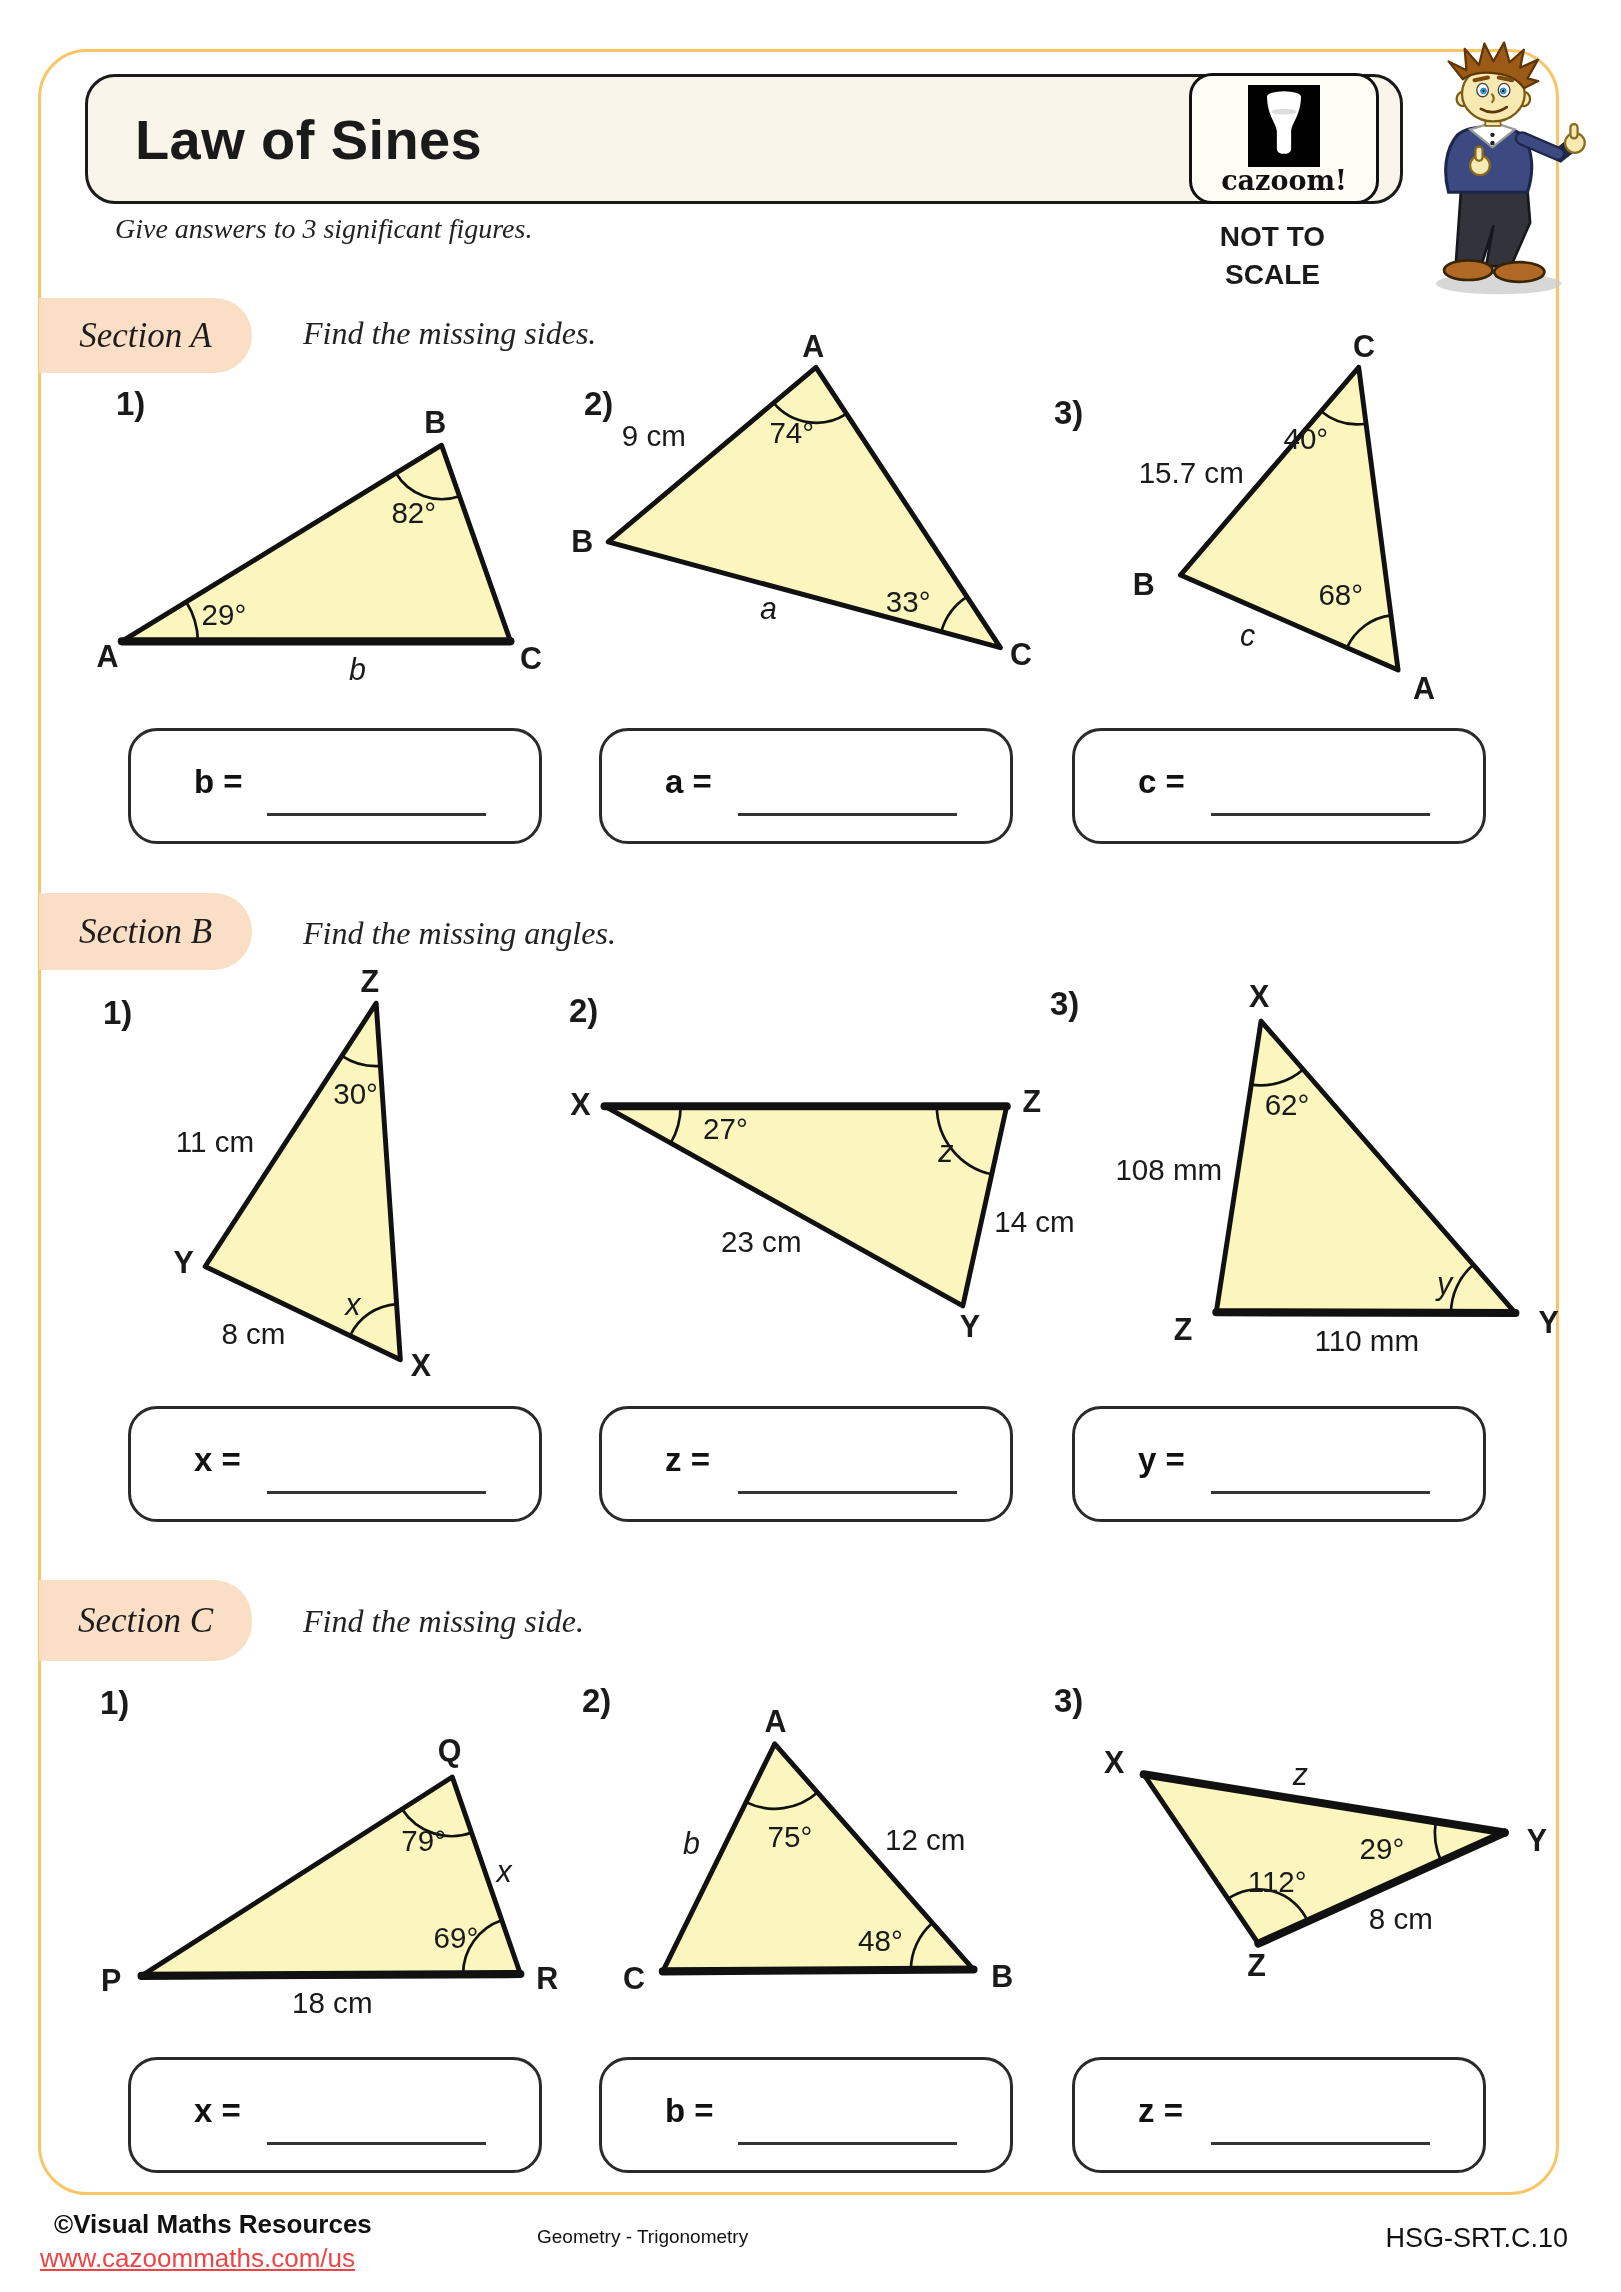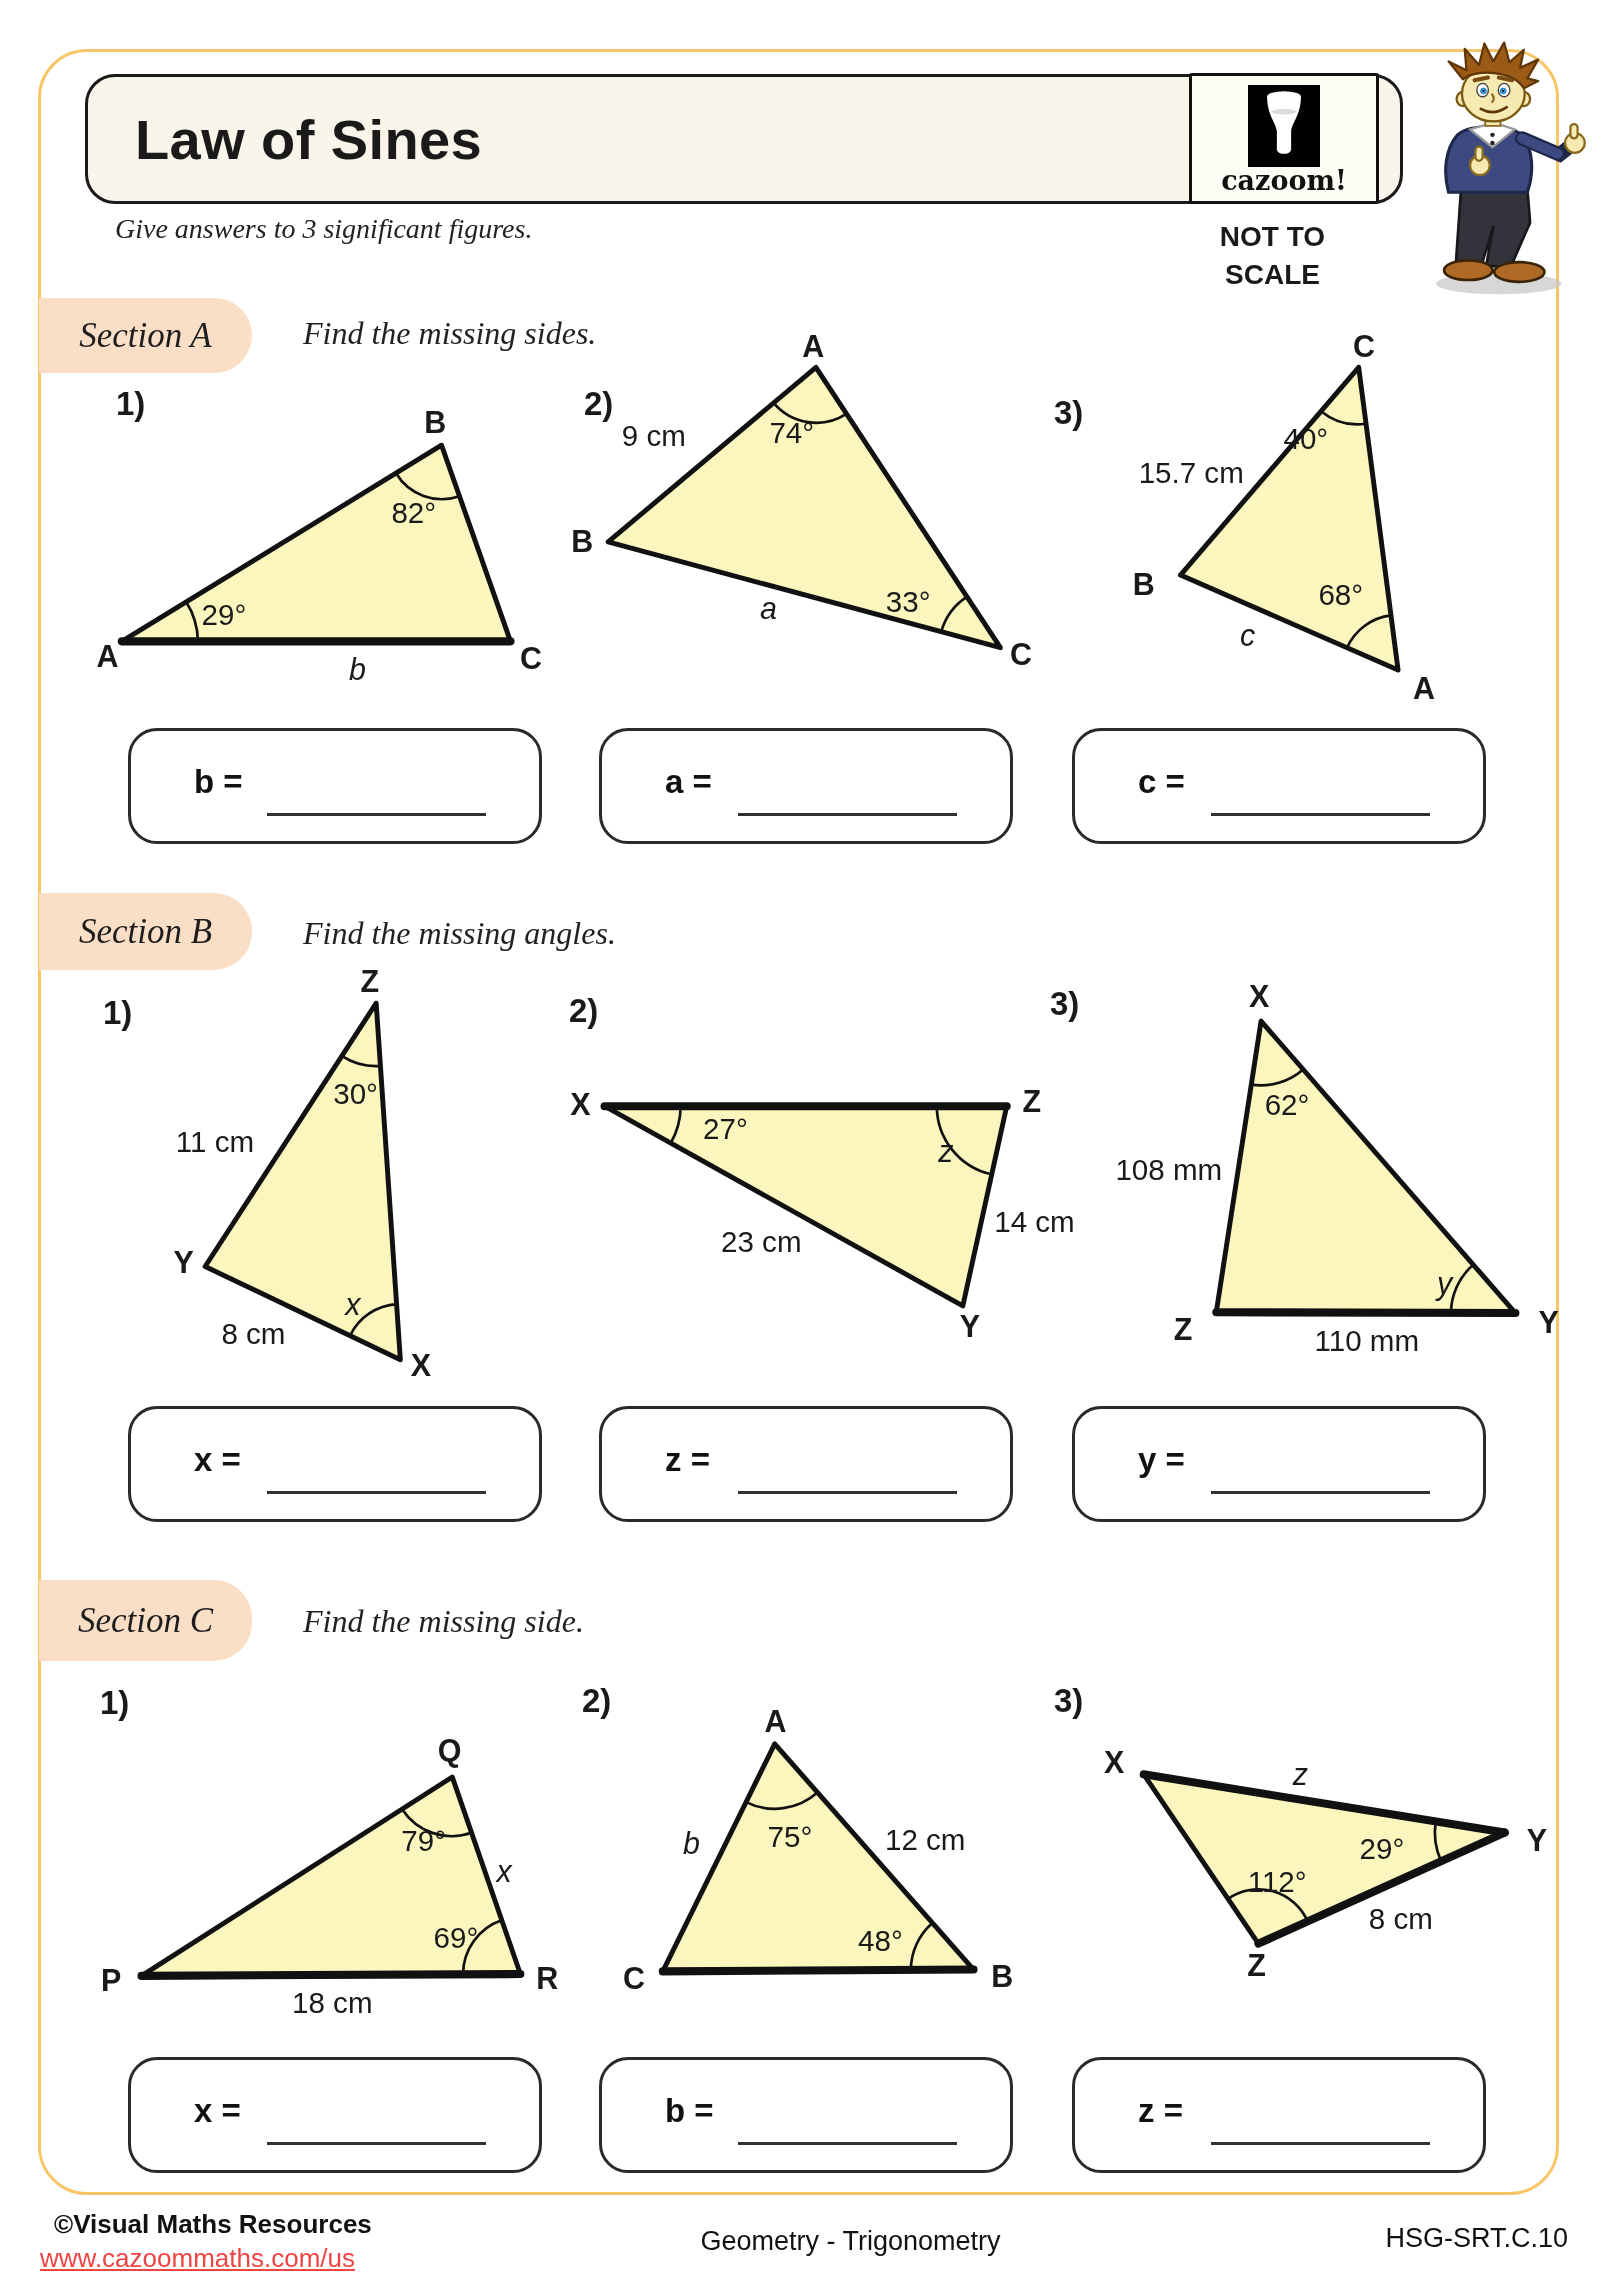--- a/index.html
+++ b/index.html
@@ -14,21 +14,21 @@
   .title-box {
     position:absolute; left:85px; top:74px; width:1312px; height:124px;
     background:#F9F5EB; border:3.6px solid #1a1a1a; border-radius:30px;
     display:flex; align-items:center;
   }
   .title-box h1 {
     margin:0 0 0 47px; font-size:56px; font-weight:700; color:#1a1a1a; letter-spacing:0.4px;
   }
   .logo-box {
     position:absolute; left:1189px; top:73px; width:184px; height:125px;
-    background:#FDFCF5; border:3.6px solid #111; border-radius:3px; text-align:center;
+    background:#FDFCF5; border:3.6px solid #111; border-radius:23px; text-align:center;
   }
   .logo-sq { position:absolute; left:56px; top:9px; width:72px; height:82px; background:#000; }
   .logo-word {
     position:absolute; left:0; right:0; bottom:5.4px;
     font-family:"DejaVu Serif", serif; font-weight:700; font-size:27px; color:#111;
   }
   .nts {
     position:absolute; left:1192px; top:218px; width:161px; text-align:center;
     font-weight:700; font-size:28px; line-height:38px; color:#1a1a1a;
   }
@@ -62,21 +62,21 @@
   .unk { font-size:34px; font-style:italic; text-anchor:middle; }
   .ansbox {
     position:absolute; width:408px; height:110px; background:#fff;
     border:3.1px solid #2a2a2a; border-radius:29px;
   }
   .anslab { position:absolute; left:63px; top:32px; font-weight:700; font-size:33px; color:#111; }
   .ansline { position:absolute; left:136px; top:82px; width:219px; border-bottom:3.1px solid #333; }
   .foot { position:absolute; color:#111; }
   .foot-copy { left:54px; top:2209px; font-size:26px;font-weight:bold; }
   .foot-link { left:40px; top:2243px; font-size:26px; color:#ef4444; }
-  .foot-center { left:537px; top:2226px; width:627px; text-align:center; font-size:27px; }
+  .foot-center { left:537px; top:2226px; width:627px; text-align:left; font-size:19px; }
   .foot-code { left:1299px; top:2223px; width:269px; text-align:right; font-size:27px; }
   .character { position:absolute; left:1393px; top:38px; }
 </style>
 </head>
 <body>
 
 <div class="page">
 
   <div class="frame"></div>
 

